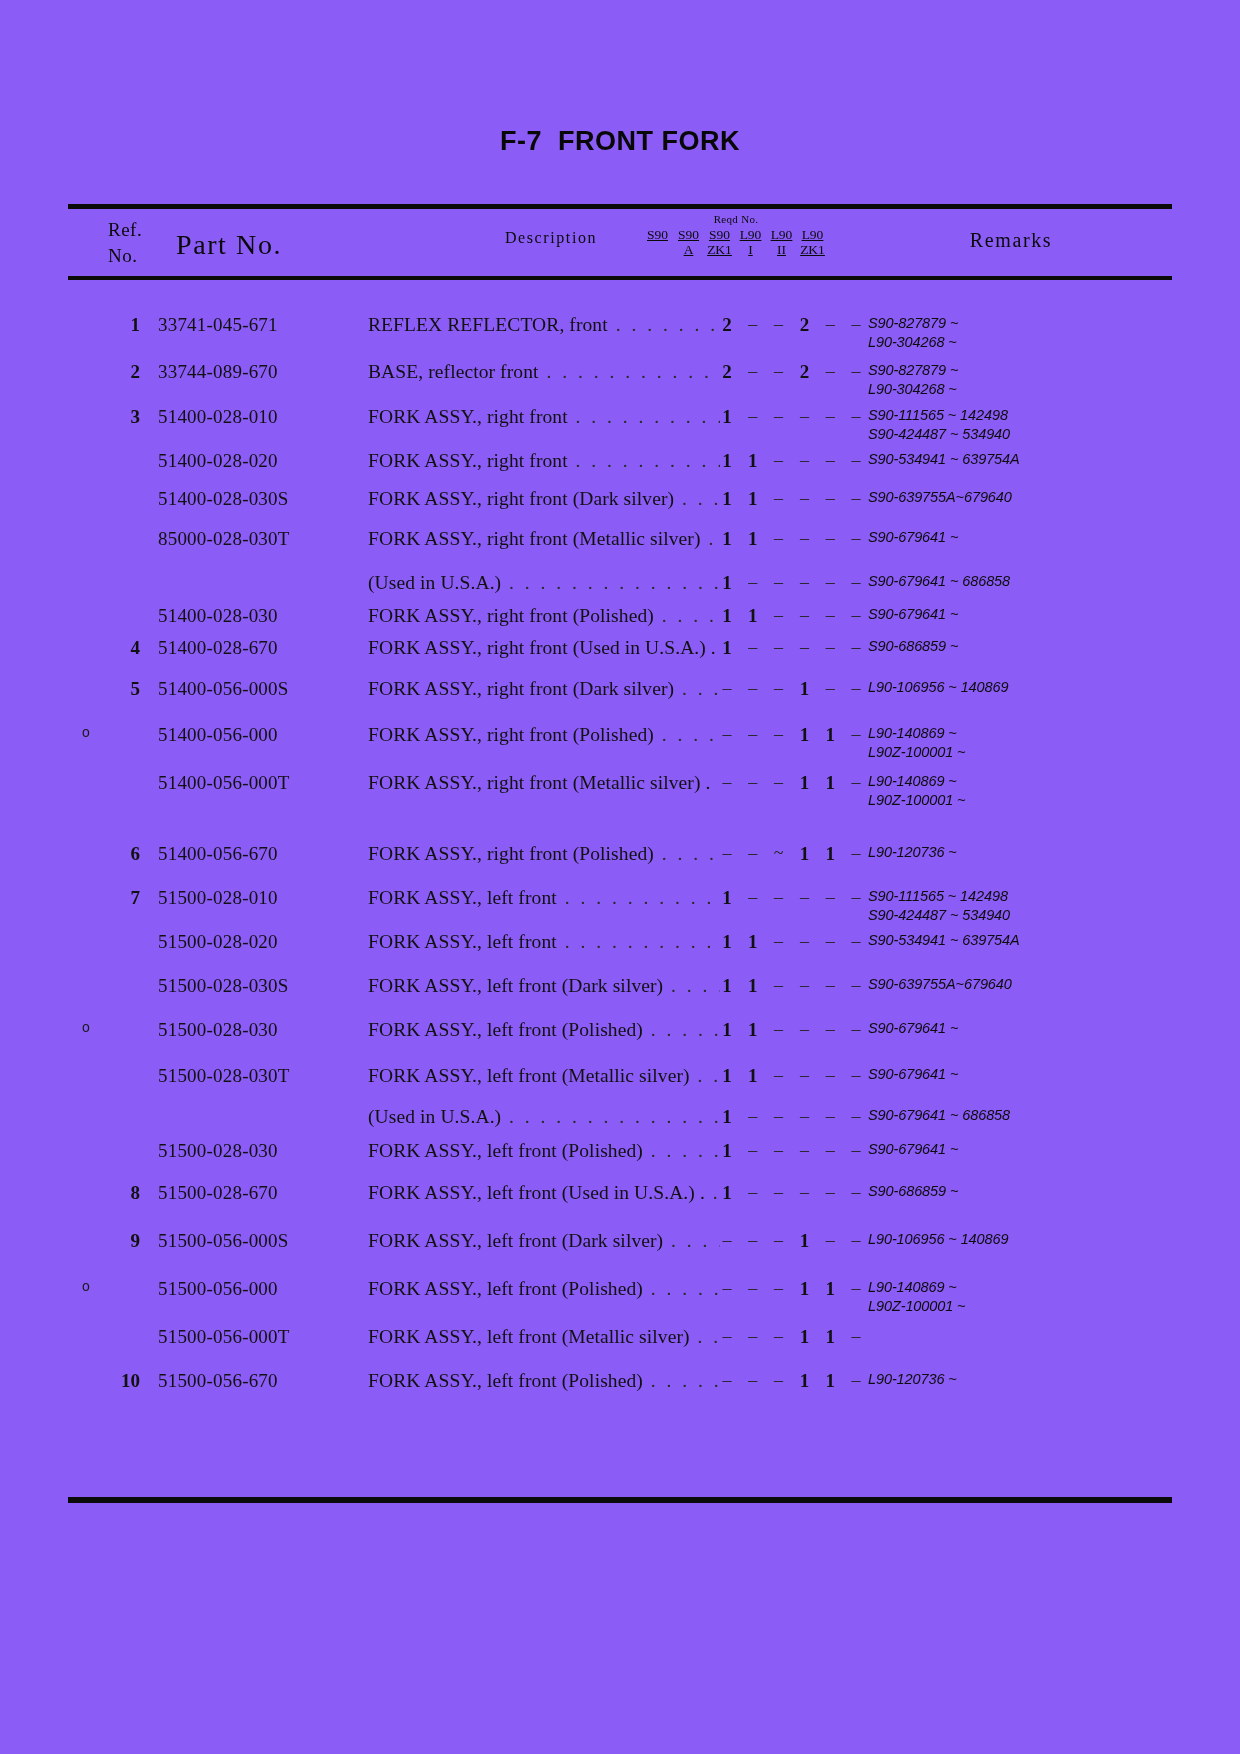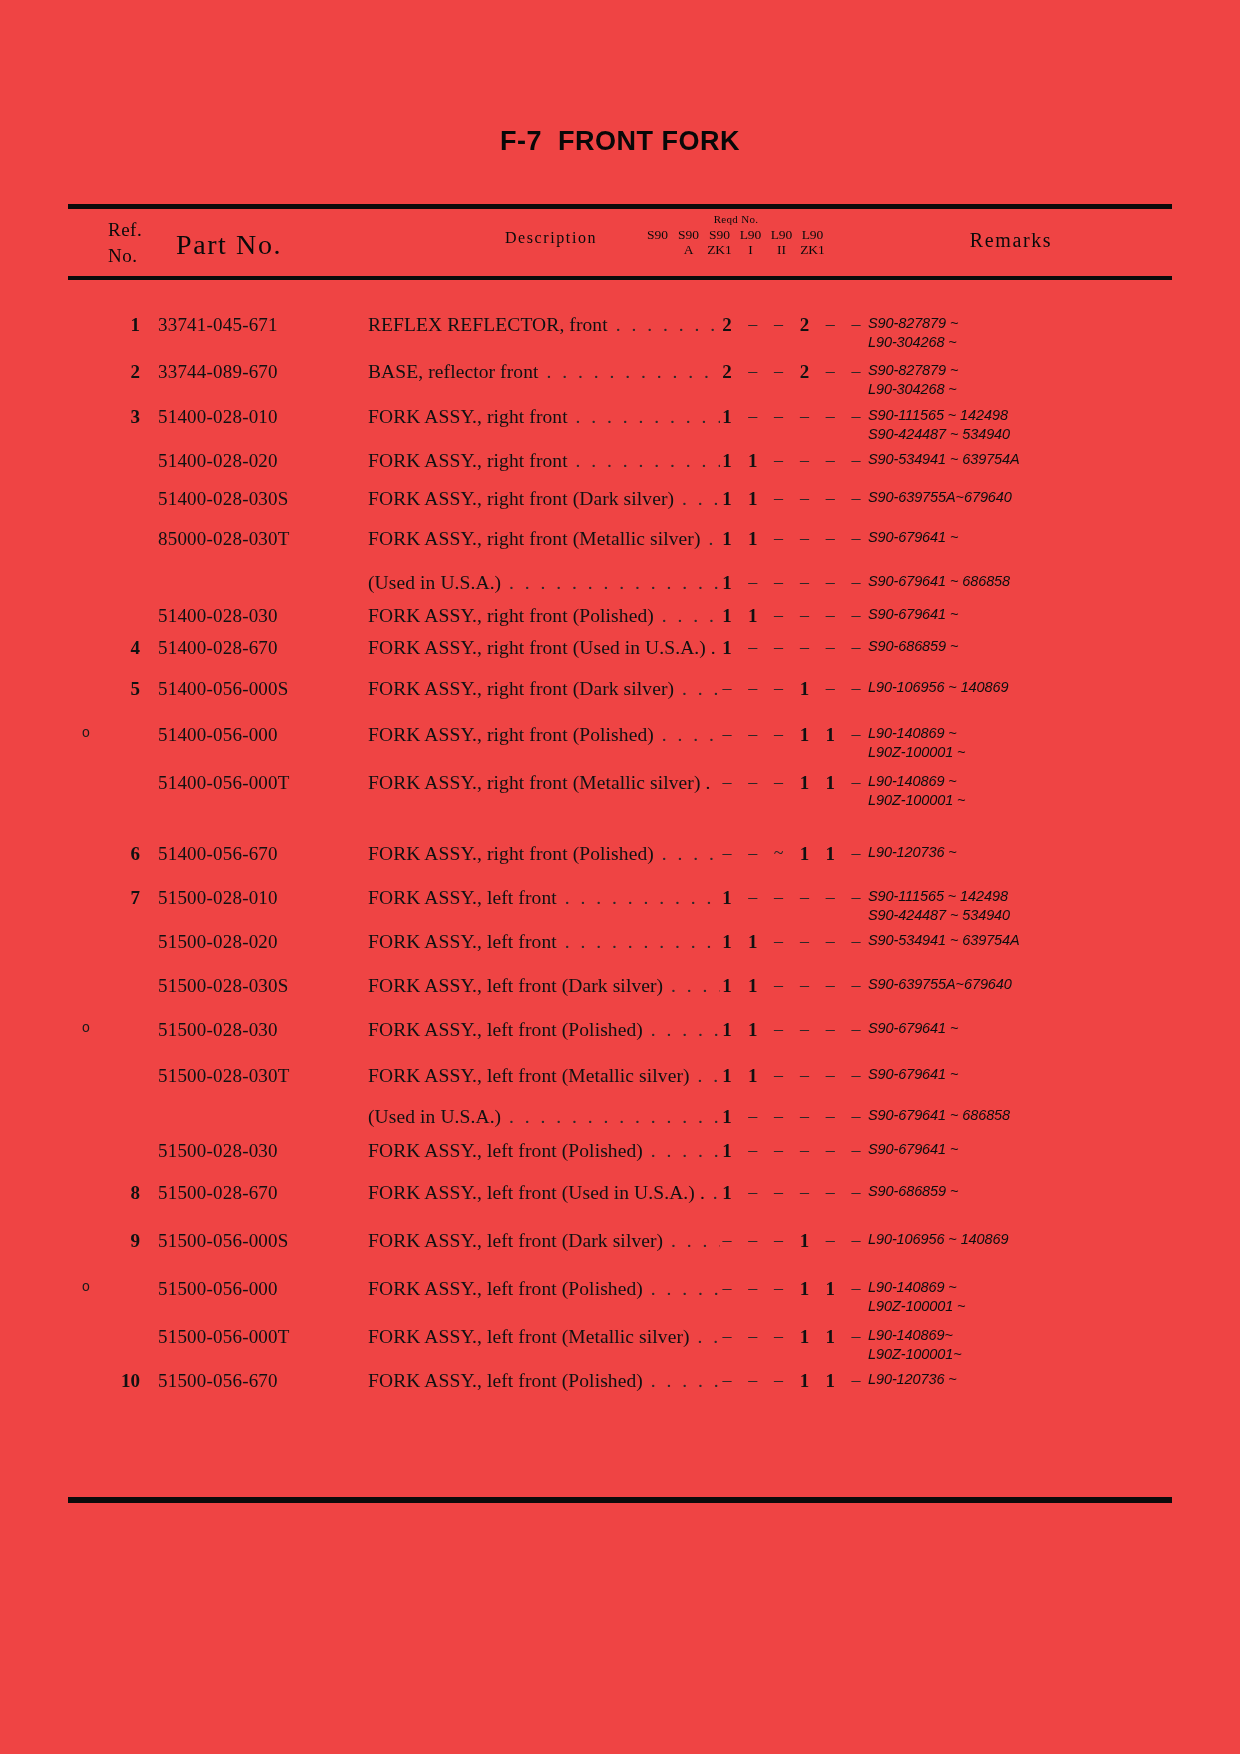--- a/index.html
+++ b/index.html
@@ -11,21 +11,21 @@
     width: 1240px;
     height: 1754px;
     position: relative;
     font-family: "Liberation Serif", "DejaVu Serif", serif;
     color: #000000;
     overflow: hidden;
   }
   .page {
     position: absolute;
     inset: 0;
-    background: #ef4444;
+    background: #8b5cf6;
   }
 
   
   .title {
     position: absolute;
     top: 126px;
     left: 0;
     width: 100%;
     text-align: center;
     font-family: "Liberation Sans", "DejaVu Sans", sans-serif;
@@ -94,20 +94,21 @@
     font-size: 11px;
     letter-spacing: 0.3px;
     line-height: 15px;
   }
   .th-reqd .reqd-cols {
     display: flex;
     justify-content: flex-start;
     font-size: 13.5px;
     line-height: 15px;
     padding-left: 6px;
+    text-decoration: underline;
   }
   .th-reqd .reqd-cols .qcell {
     width: 31px;
     text-align: center;
   }
   .th-remarks {
     left: 790px;
     top: 17px;
     width: 290px;
     text-align: center;
@@ -590,21 +591,20 @@
         <div class="cell c-part">51500-056-000T</div>
         <div class="cell c-desc"><span>FORK ASSY., left front (Metallic silver)</span><span class="leader"> . . .</span></div>
         <div class="cell c-qty">
           <span class="q dash">–</span>
           <span class="q dash">–</span>
           <span class="q dash">–</span>
           <span class="q">1</span>
           <span class="q">1</span>
           <span class="q dash">–</span>
         </div>
-        <div class="cell c-rem"><span class="rem-line">L90-140869~</span><span class="rem-line">L90Z-100001~</span></div>
       </div>
       <div class="row" style="position: absolute; top: 1070px; left: 0px; height: 26px;">
         <div class="cell c-mark"></div>
         <div class="cell c-ref">10</div>
         <div class="cell c-part">51500-056-670</div>
         <div class="cell c-desc"><span>FORK ASSY., left front (Polished)</span><span class="leader"> . . . . . .</span></div>
         <div class="cell c-qty">
           <span class="q dash">–</span>
           <span class="q dash">–</span>
           <span class="q dash">–</span>

